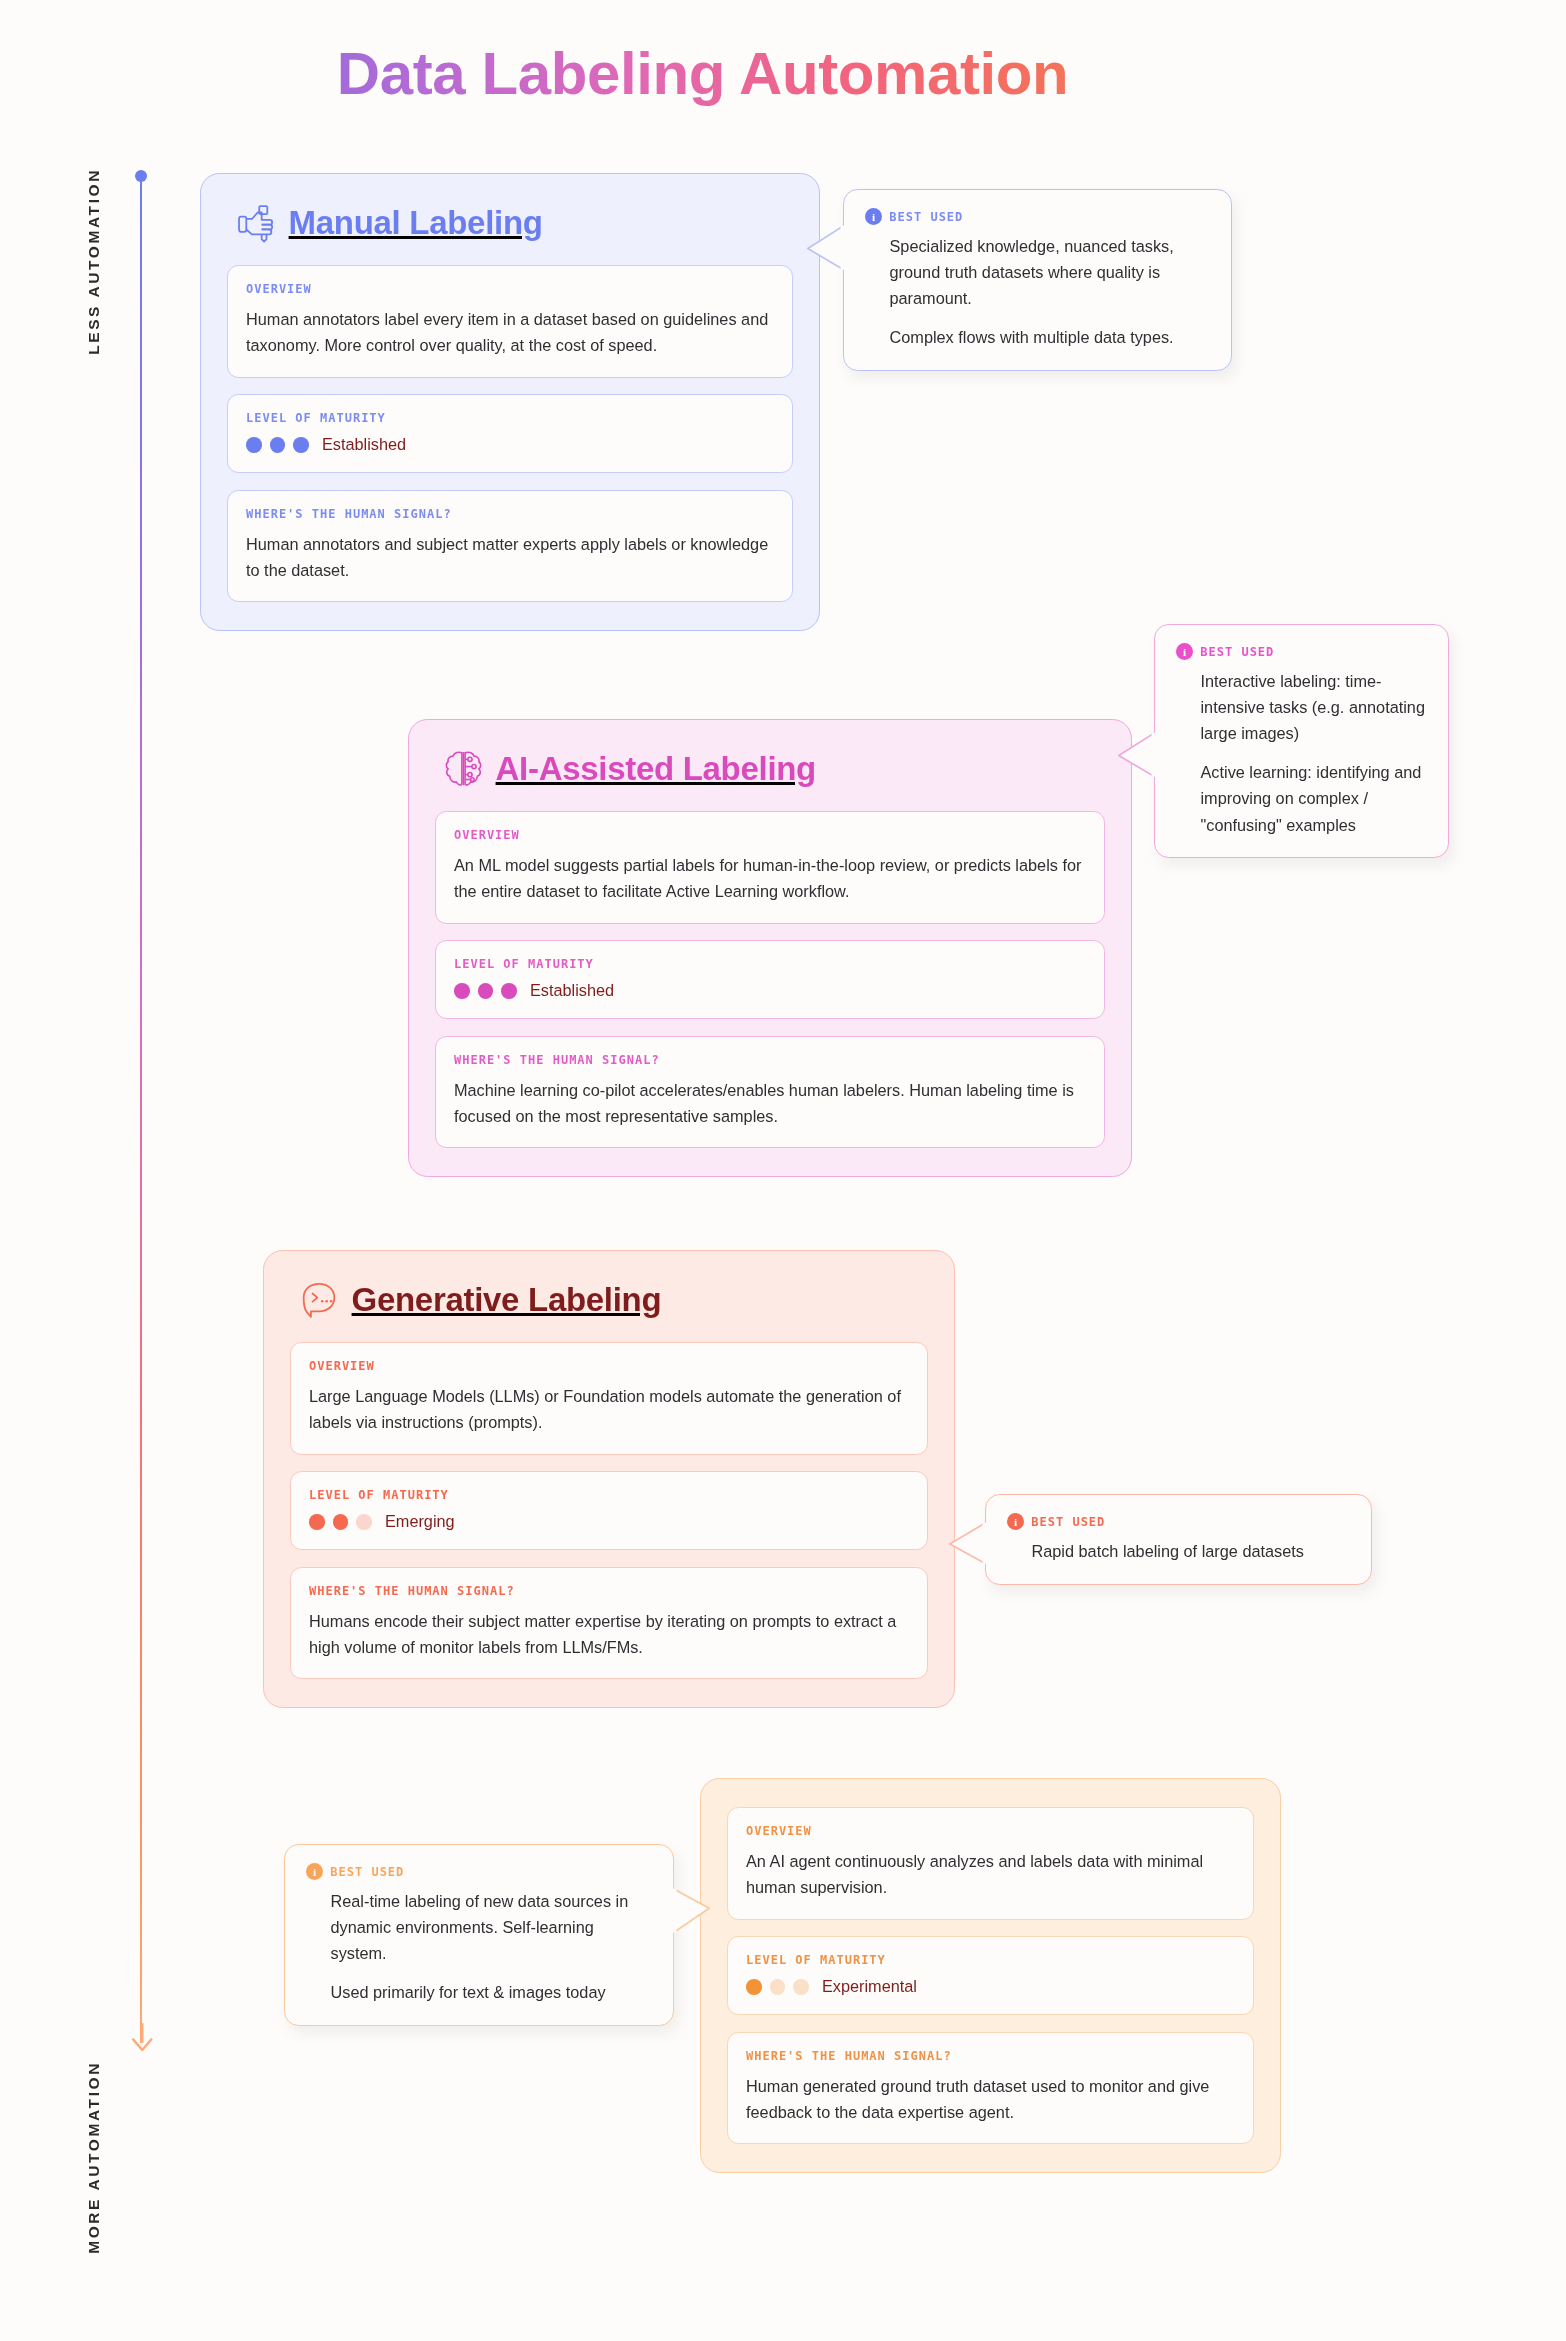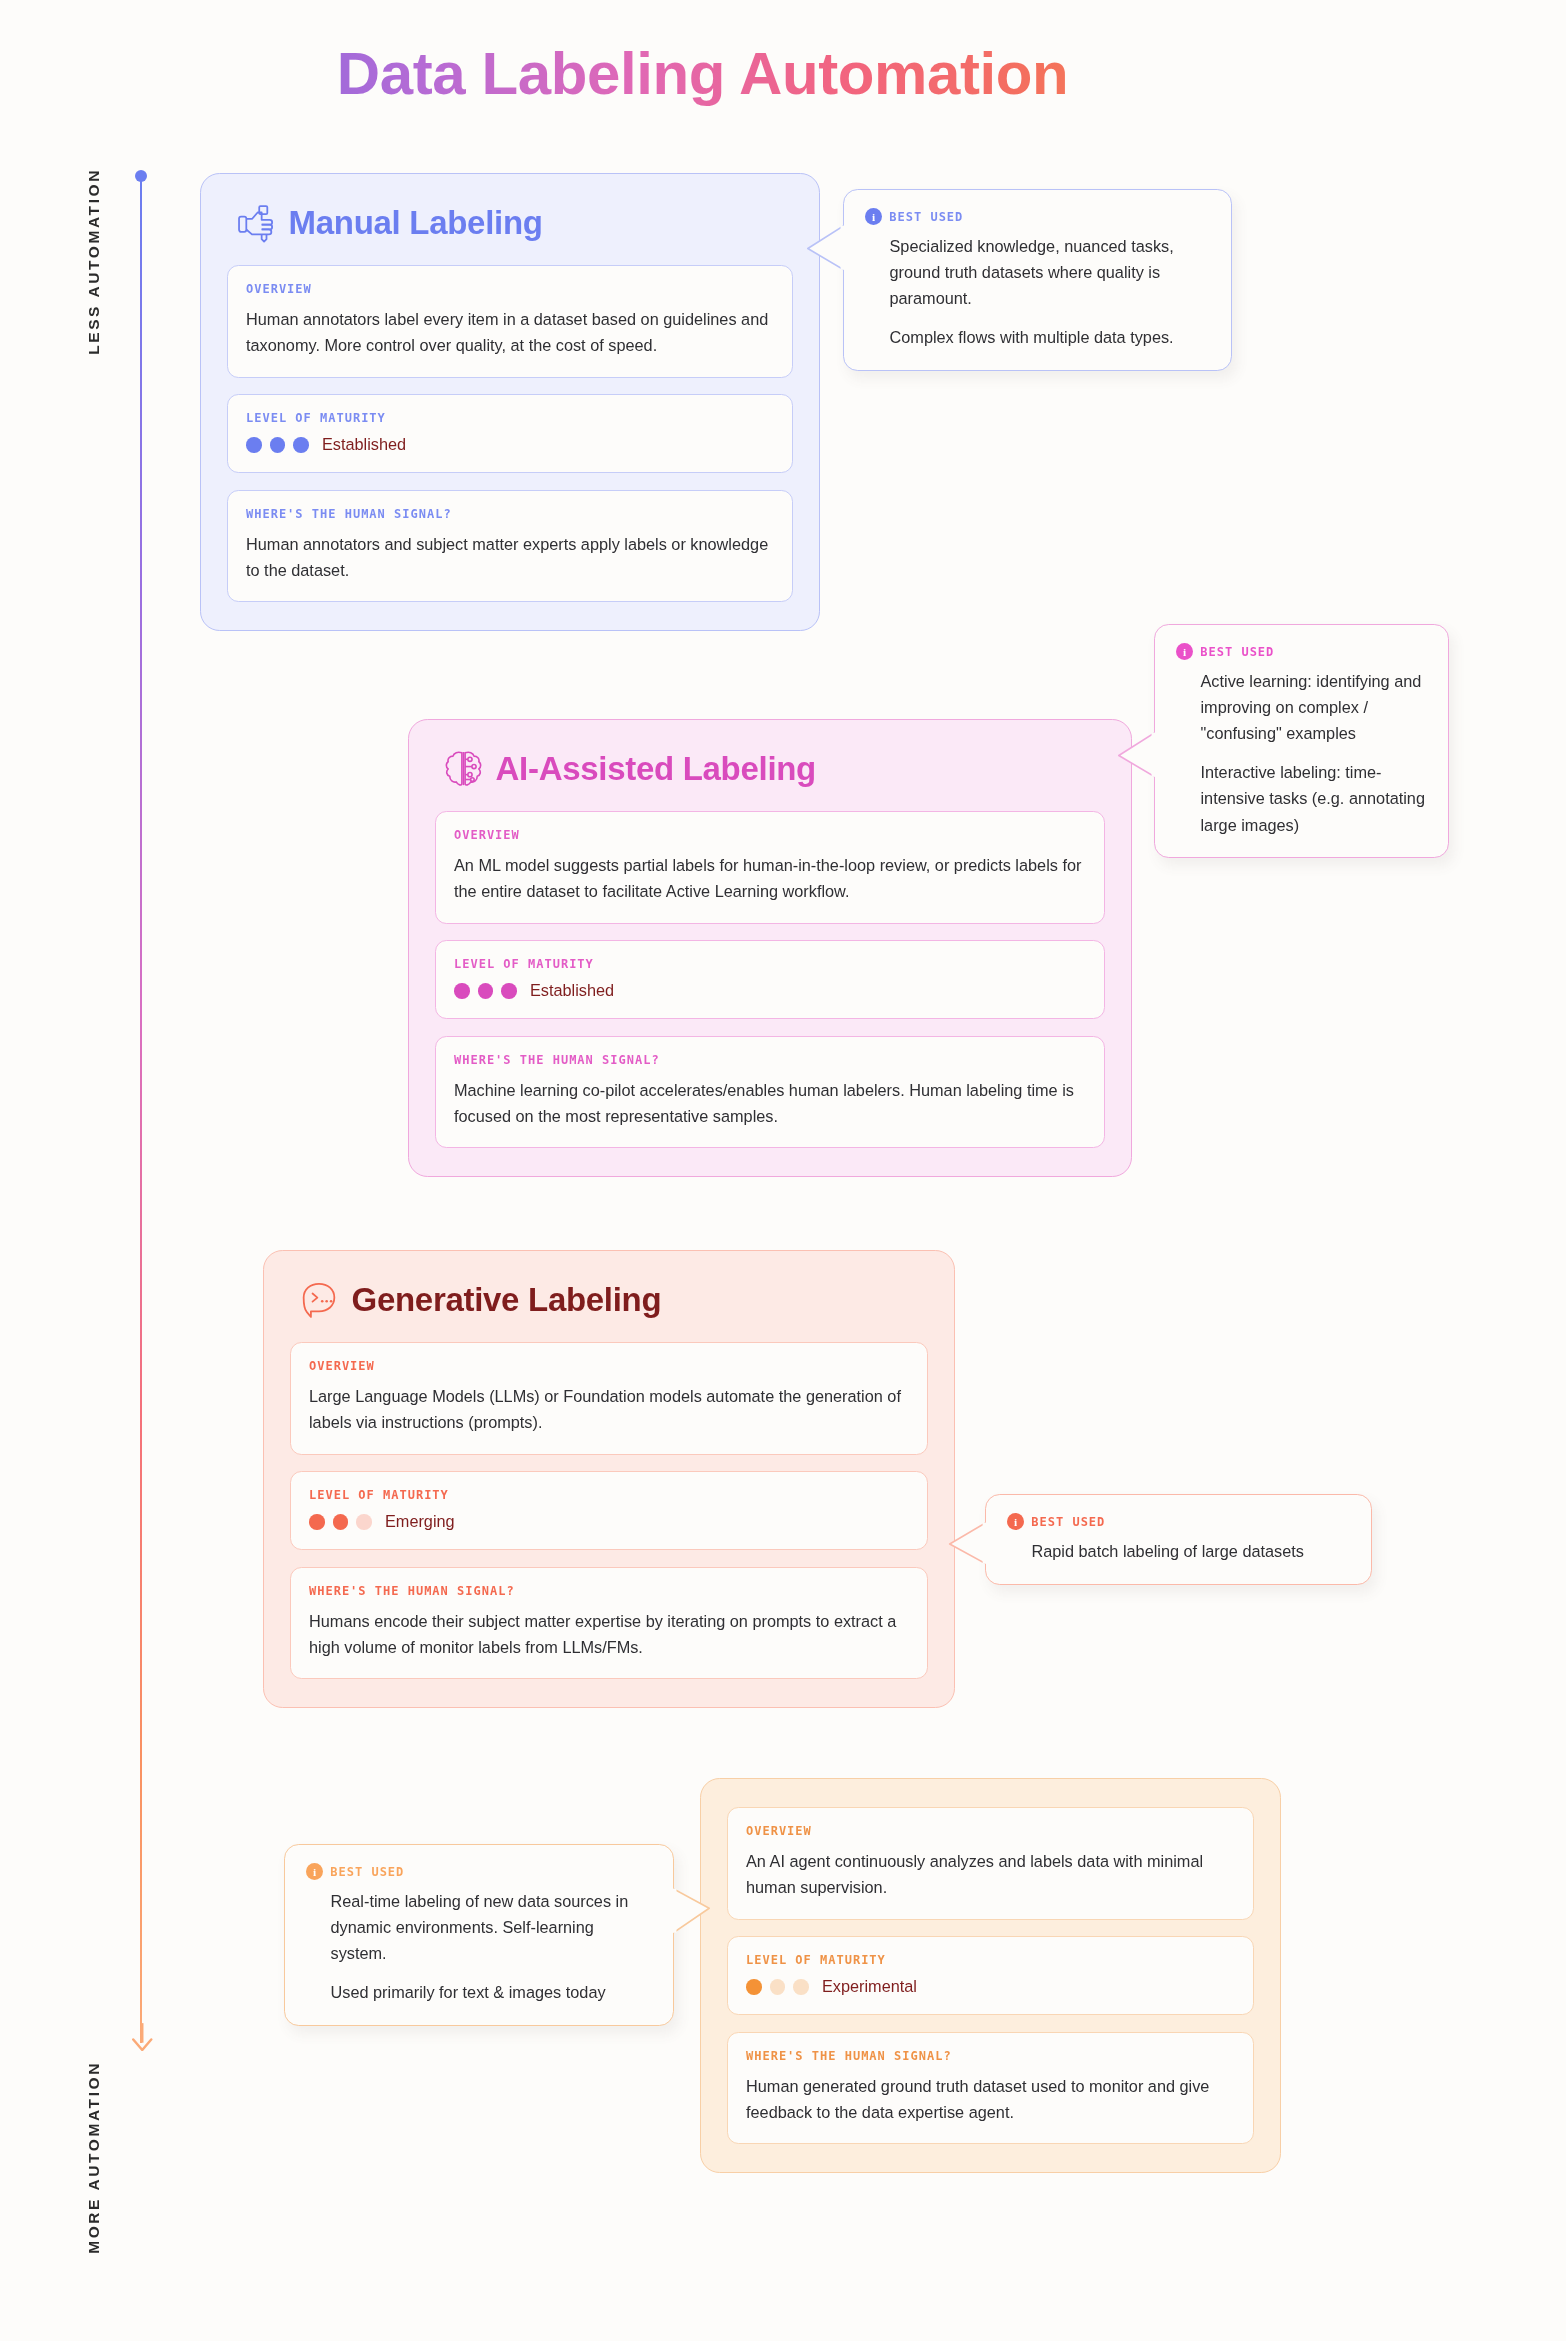--- a/index.html
+++ b/index.html
@@ -91,20 +91,21 @@
     border-width: 1.6px;
     border-style: solid;
     padding: 28px 26px 28px 26px;
   }
   .stage-header {
     display: flex;
     align-items: center;
     gap: 11.4px;
     margin-bottom: 21px;
     padding-left: 8.2px;
+    text-decoration: underline;
   }
   .stage-icon { flex: 0 0 auto; display: block; }
   .stage-title {
     font-size: 33px;
     font-weight: 700;
     letter-spacing: -0.3px;
     white-space: nowrap;
   }
 
   .field-box {
@@ -294,22 +295,22 @@
   <aside class="callout" id="callout-ai" style="border-color:#f0a8dd;">
     <svg class="tail" width="38" height="54" viewBox="0 0 46 66" style="left:-38px; top:106px;">
       <path d="M46 2 L2 30 L46 56 Z" fill="#fdfcfa" stroke="#f0a8dd" stroke-width="2" stroke-linejoin="round"></path>
       <rect x="42" y="2" width="6" height="54" fill="#fdfcfa"></rect>
     </svg>
     <div class="callout-head">
       <span class="info-badge" style="background:#ea51c9;">i</span>
       <span class="callout-kicker" style="color:#ea51c9;">BEST  USED</span>
     </div>
     <div class="callout-body">
+      <p class="callout-p">Interactive labeling: time-intensive tasks (e.g. annotating large images)</p>
       <p class="callout-p">Active learning: identifying and improving on complex / "confusing" examples</p>
-      <p class="callout-p">Interactive labeling: time-intensive tasks (e.g. annotating large images)</p>
     </div>
   </aside>
 
   <section class="stage-card" id="card-gen" style="background:#fdeae5;border-color:#fbc0b2;">
     <header class="stage-header">
       <svg class="stage-icon" width="42" height="42" viewBox="0 0 52 52" fill="none" stroke="#f4694f" stroke-width="2.2" stroke-linejoin="round" stroke-linecap="round">
         <path d="M26 6 C37 6 45 13 45 23 C45 33 37 40 26 40 L16 40 L16 47 L11 41 C7 37 7 30 7 23 C7 13 15 6 26 6 Z"></path>
         <path d="M18 18 L24 23 L18 28"></path>
         <circle cx="30" cy="27.5" r="1.6" fill="#f4694f" stroke="none"></circle>
         <circle cx="35.5" cy="27.5" r="1.6" fill="#f4694f" stroke="none"></circle>

